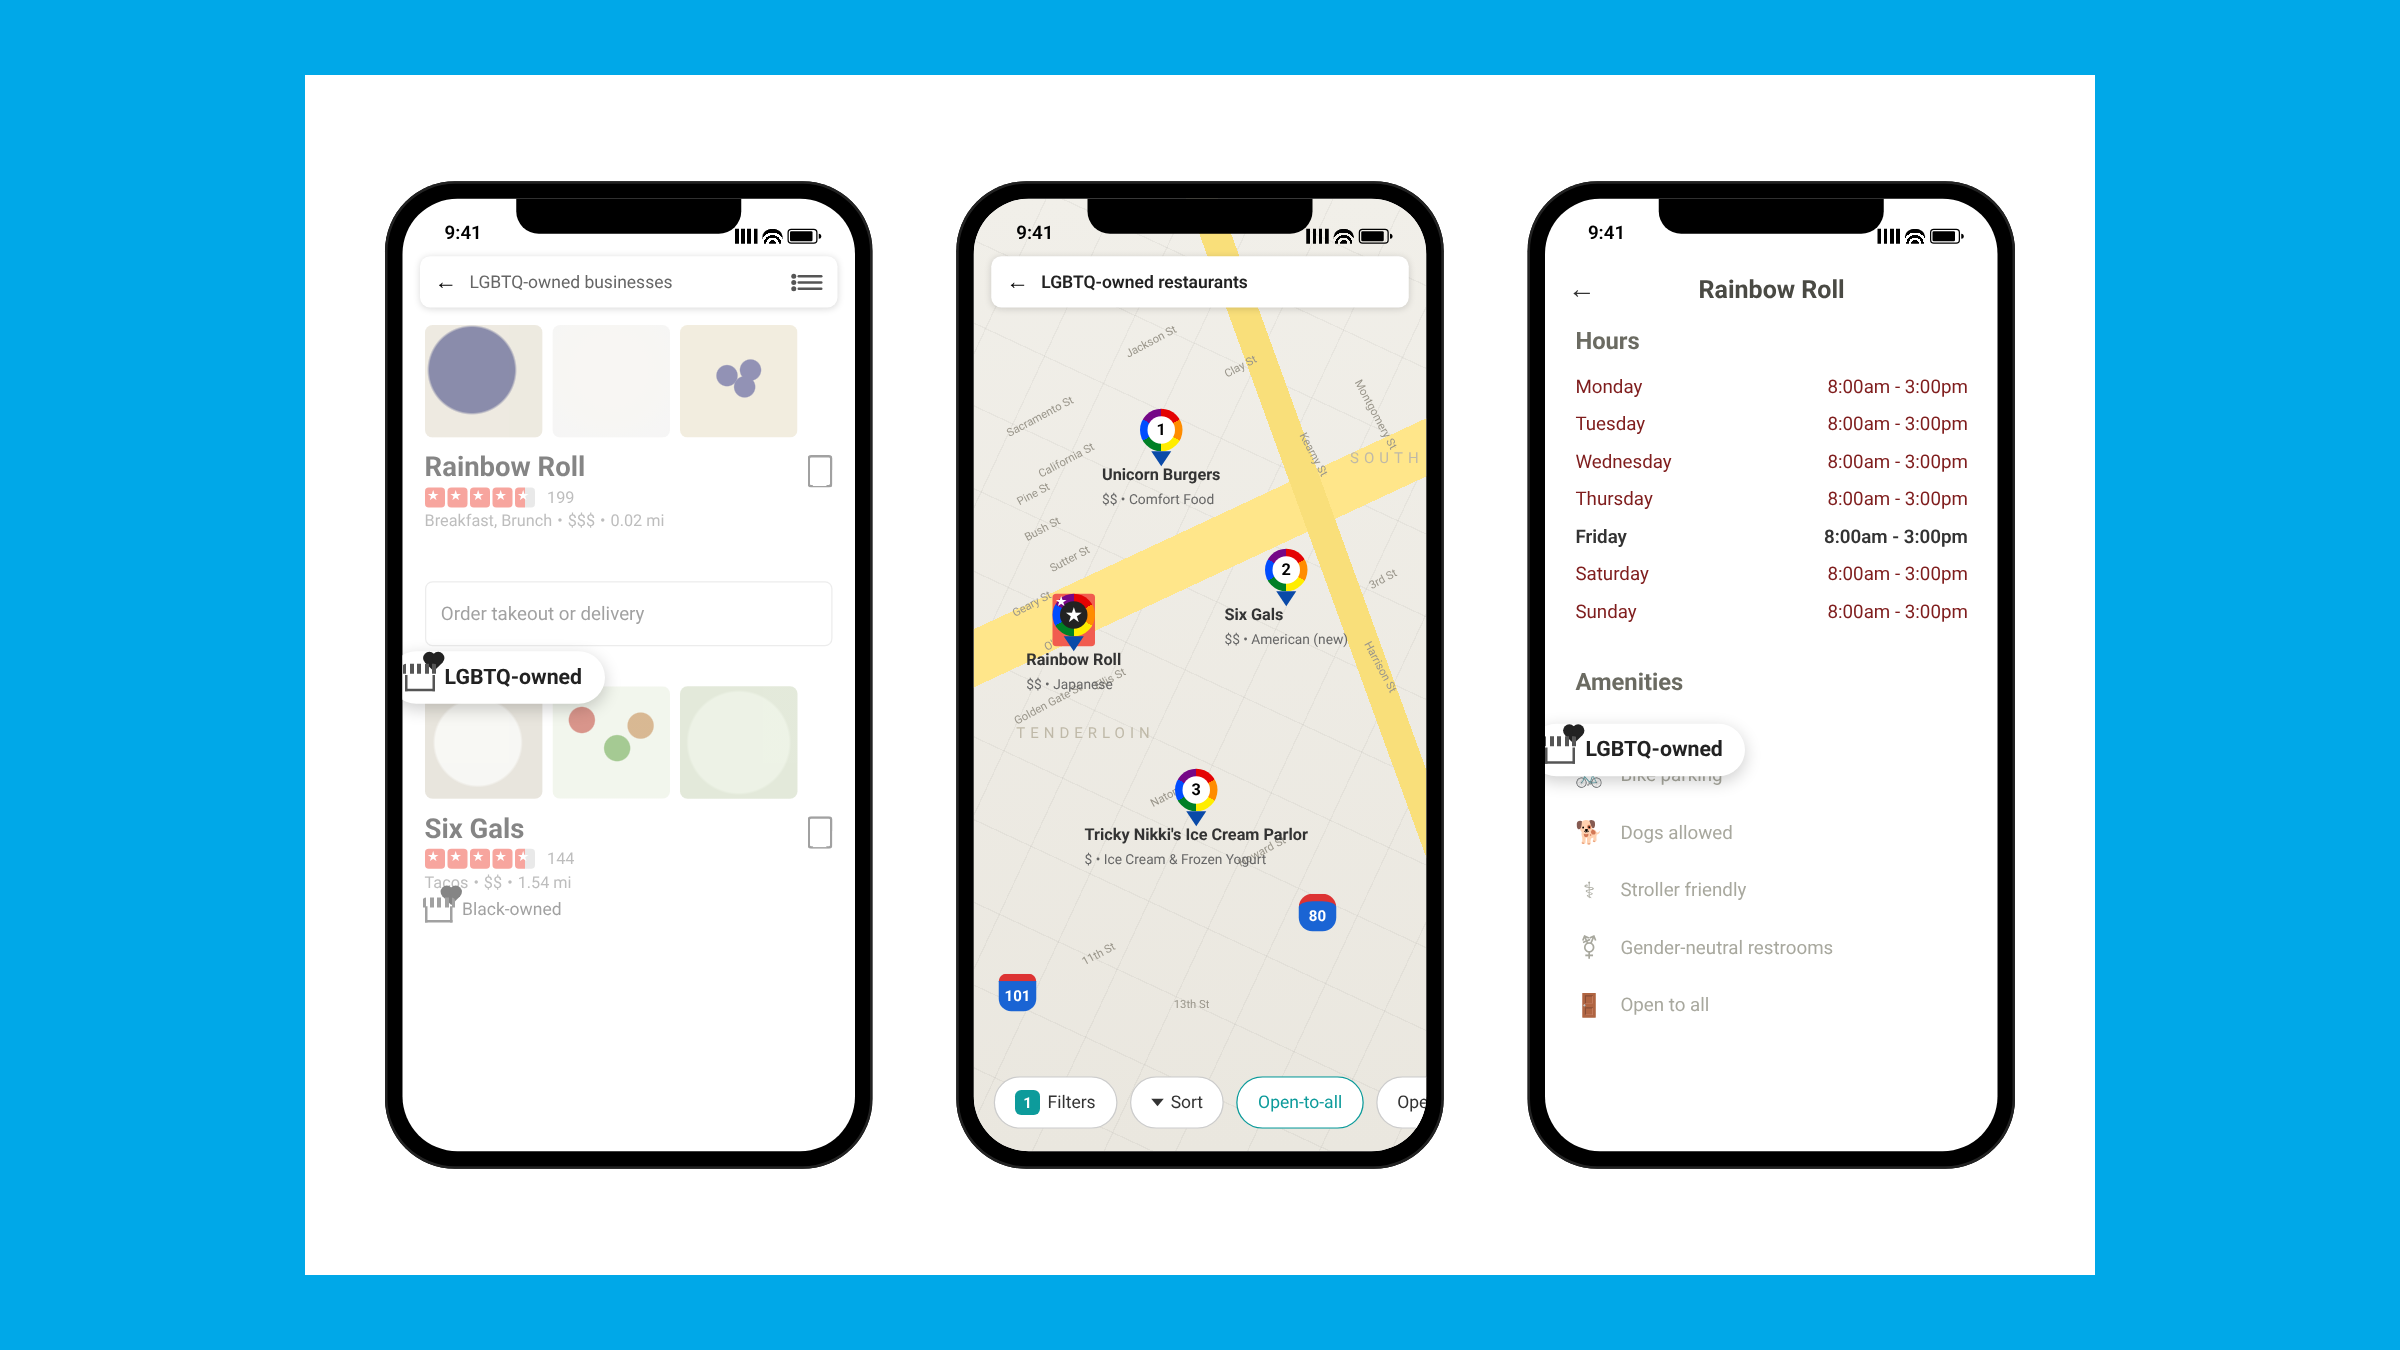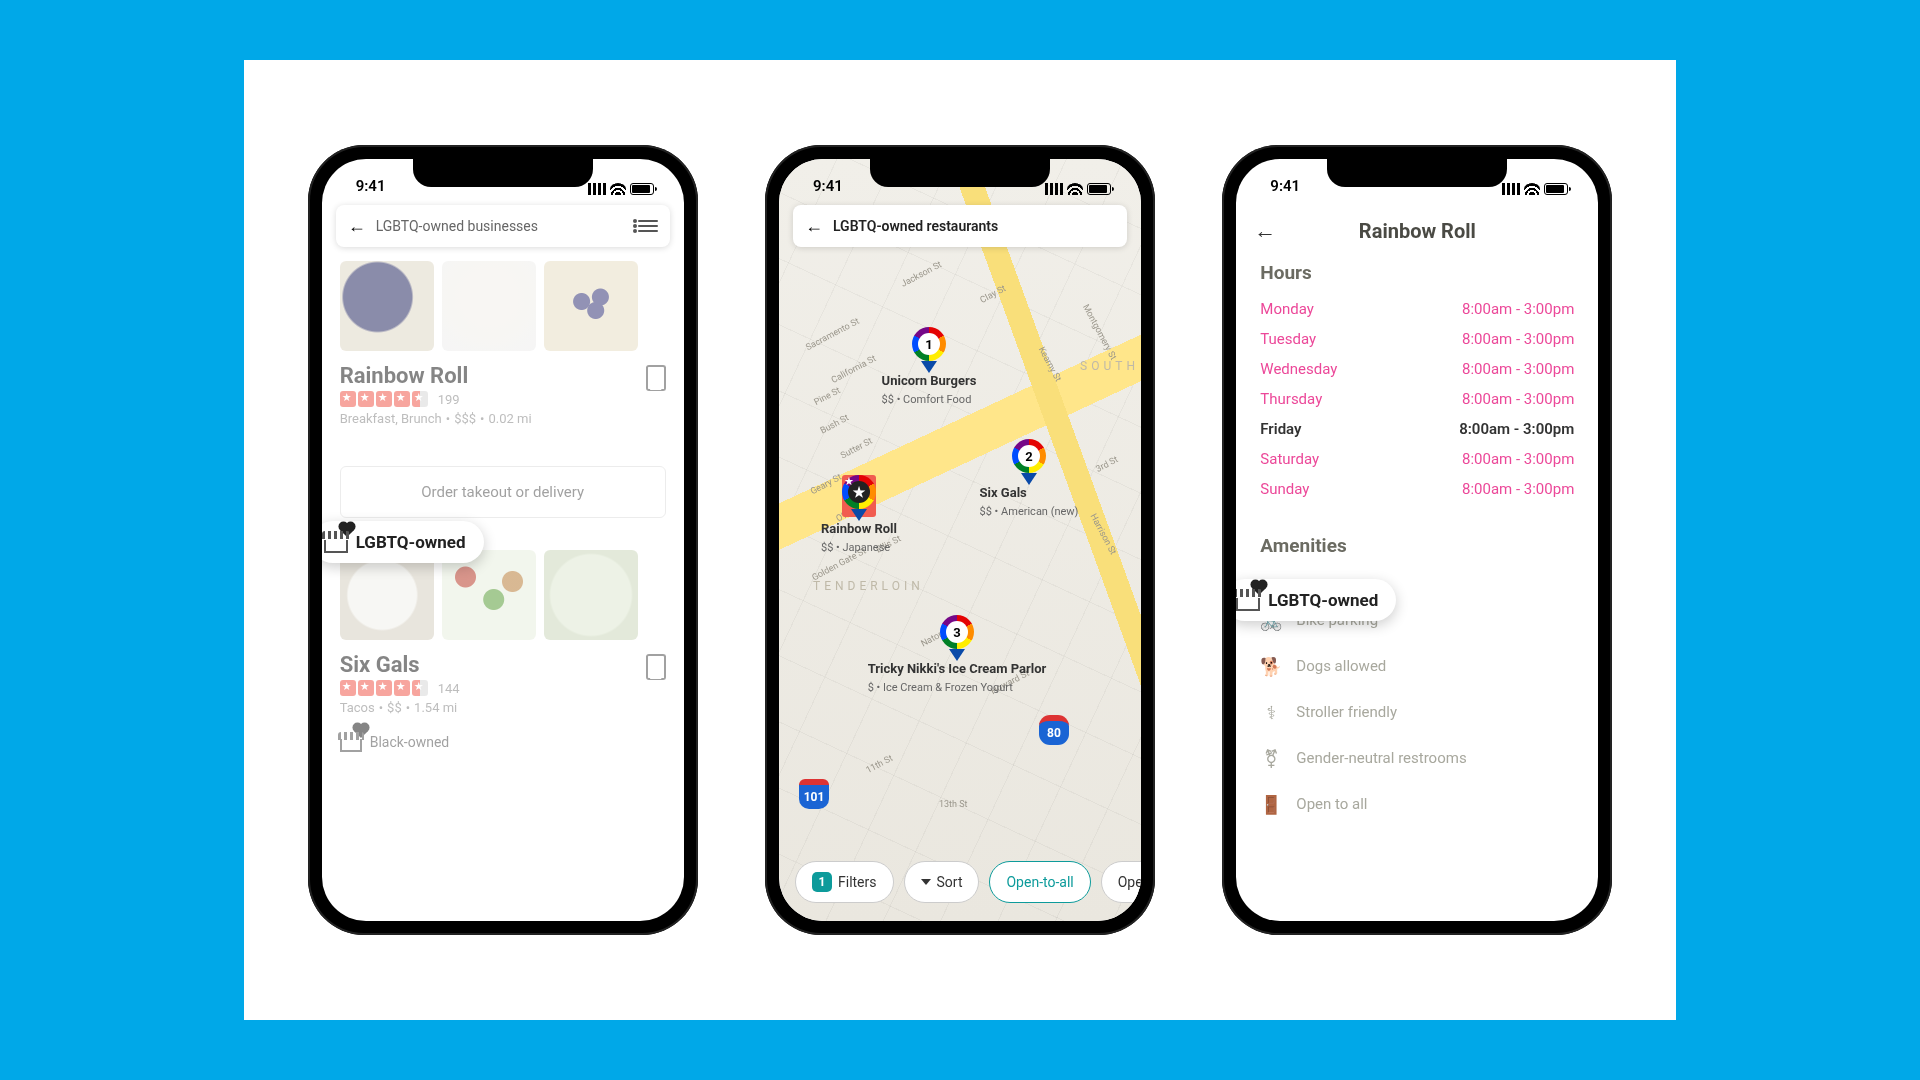--- a/index.html
+++ b/index.html
@@ -101,22 +101,22 @@
   .bookmark::after{ content:""; position:absolute; top:-2px; left:-2px; right:-2px; height:10px; border:2px solid #555; border-bottom:none; border-radius:3px 3px 0 0;}
   .bookmark::before{ content:""; position:absolute; bottom:-1px; left:2px; right:2px; height:8px; background:#fff; clip-path: polygon(0 100%, 50% 0, 100% 100%); }
   .stars { display:flex; align-items:center; gap:10px; margin-top:0;}
   .star-row{ display:flex; gap:2px;}
   .star{ width:16px; height:16px; background:#f15c4f; border-radius:3px; position:relative;}
   .star.half{ background: linear-gradient(to right,#f15c4f 0 50%, #d8d8d8 50% 100%);}
   .star::after{ content:"★"; color:#fff; font-size:11px; position:absolute; top:0; left:2px;}
   .revcount{ color:#888; font-size:13px;}
   .meta{ color:#888; font-size:13px; margin-top:4px;}
   .sep{ margin:0 4px;}
-  .cta-box{ border:1px solid #ddd; border-radius:6px; text-align:center; padding:16px 12px; margin-top:40px; color:#555; font-size:15px;}
-  .attr-chip{ display:flex; align-items:center; gap:8px; margin-top:17px; color:#555; font-size:14px;}
+  .cta-box{ border:1px solid #ddd; border-radius:6px; padding:16px 12px; margin-top:40px; color:#555; font-size:15px;}
+  .attr-chip{ display:flex; align-items:center; gap:8px; margin-top:4px; color:#555; font-size:14px;}
   .store-ico{ width:22px; height:20px; position:relative;}
   .store-ico::before{ content:""; position:absolute; left:0; right:0; bottom:0; height:11px; border:2px solid #555; border-top:none;}
   .store-ico::after{ content:""; position:absolute; left:-2px; right:-2px; top:0; height:8px; background:repeating-linear-gradient(90deg,#555 0 3px, transparent 3px 6px); border-radius:3px 3px 0 0;}
   .heart{ position:absolute; right:-4px; top:-6px; width:10px; height:10px; background:#222; transform:rotate(45deg); }
   .heart::before,.heart::after{ content:""; position:absolute; width:10px; height:10px; background:#222; border-radius:50%;}
   .heart::before{ left:-5px; top:0;}
   .heart::after{ top:-5px; left:0;}
   .get-dir{ border:1px solid #ccc; border-radius:6px; text-align:center; padding:14px; margin-top:12px; font-weight:600; color:#333; font-size:15px;}
 
   .float-badge{
@@ -158,21 +158,21 @@
   .chip.sel{ border-color:#0d9b9b; color:#0d9b9b; font-weight:400;}
   .chip .badge{ background:#0d9b9b; color:#fff; border-radius:5px; width:20px; height:20px; display:flex; align-items:center; justify-content:center; font-size:12px; font-weight:700;}
   .chev{ width:0;height:0;border-left:5px solid transparent;border-right:5px solid transparent;border-top:6px solid #333;}
 
   
   .detail-head{ display:flex; align-items:center; justify-content:center; position:relative; padding:18px 16px 8px; margin-top:6px;}
   .detail-head .back{ position:absolute; left:18px; font-size:22px; color:#333;}
   .detail-head h1{ font-size:20px; font-weight:700; color:#4a4a44;}
   .section{ padding: 10px 24px;}
   .sec-title{ font-size:19px; font-weight:700; color:#6b6b62; margin-bottom:10px;}
-  .hours-row{ display:flex; justify-content:space-between; padding:6px 0; color:#ec4899; font-size:15px;}
+  .hours-row{ display:flex; justify-content:space-between; padding:6px 0; color:#7f1d1d; font-size:15px;}
   .hours-row.today{ color:#333; font-weight:600;}
   .amen{ display:flex; align-items:center; gap:14px; padding:12px 0; color:#a8a89e; font-size:15px;}
   .aicon{ width:22px; height:22px; display:flex; align-items:center; justify-content:center; color:#a8a89e; font-size:18px;}
 </style>
 </head>
 <body>
 
 <div class="canvas">
 
   <div class="phone">

